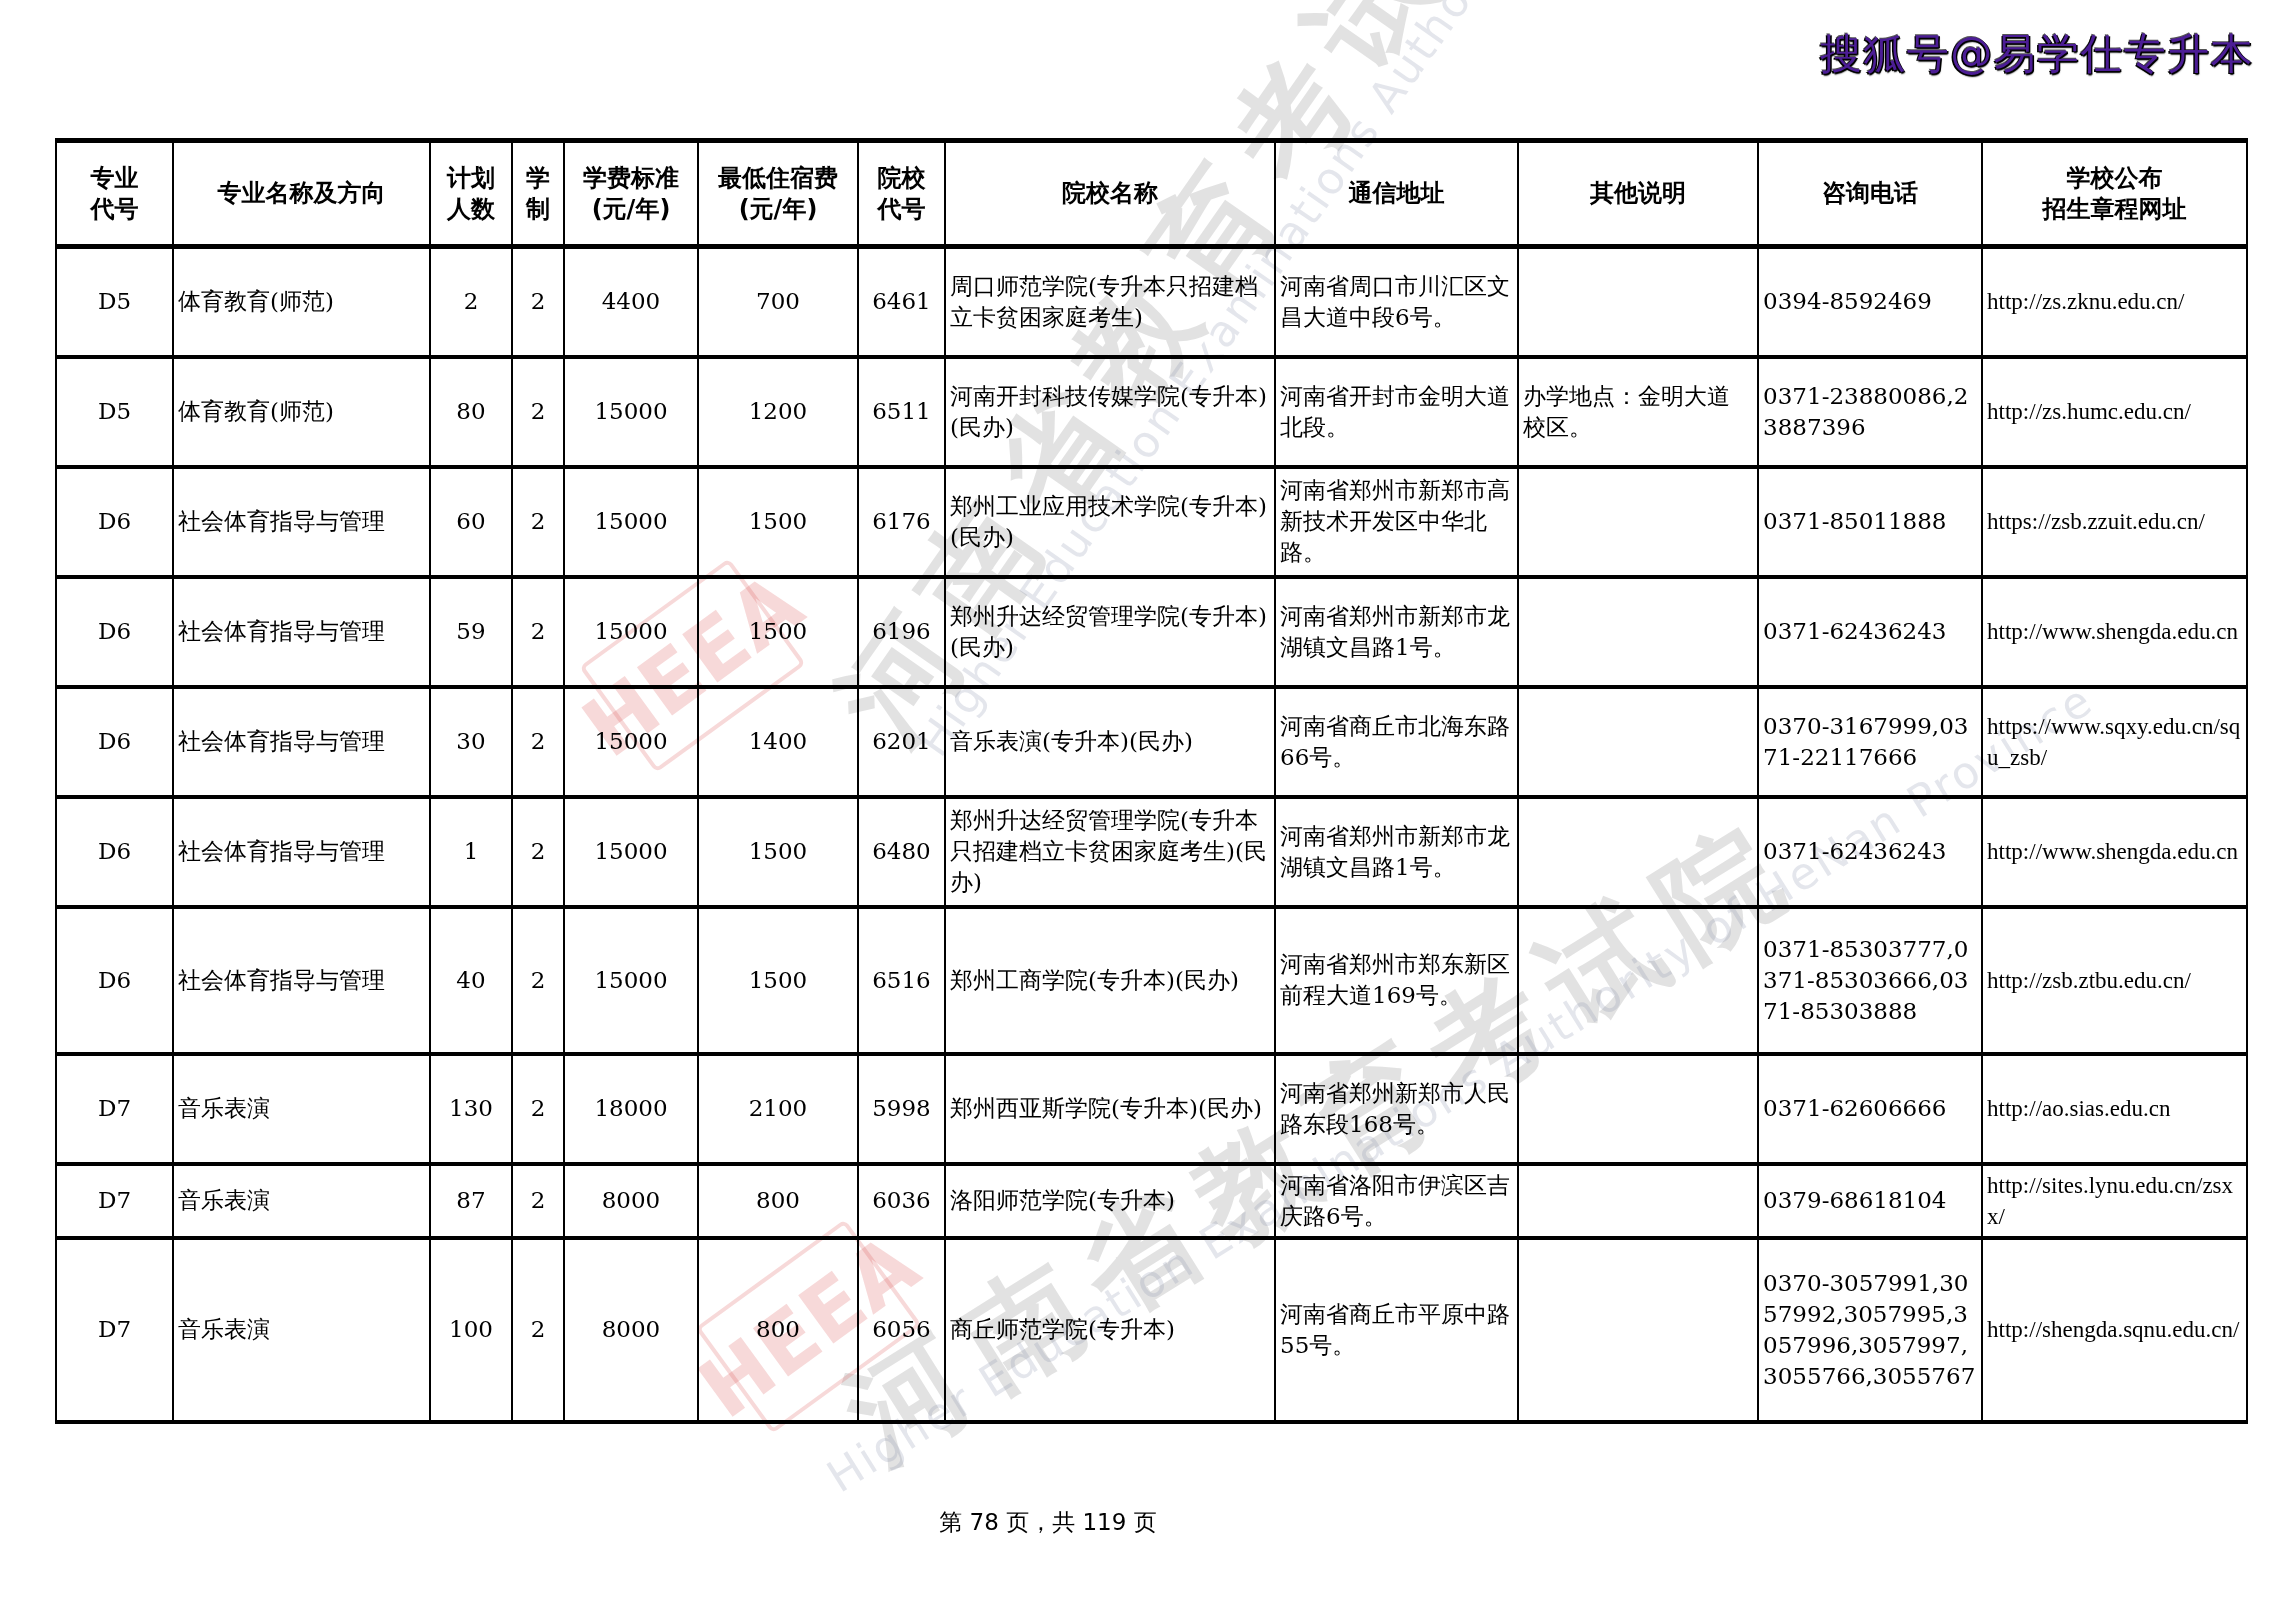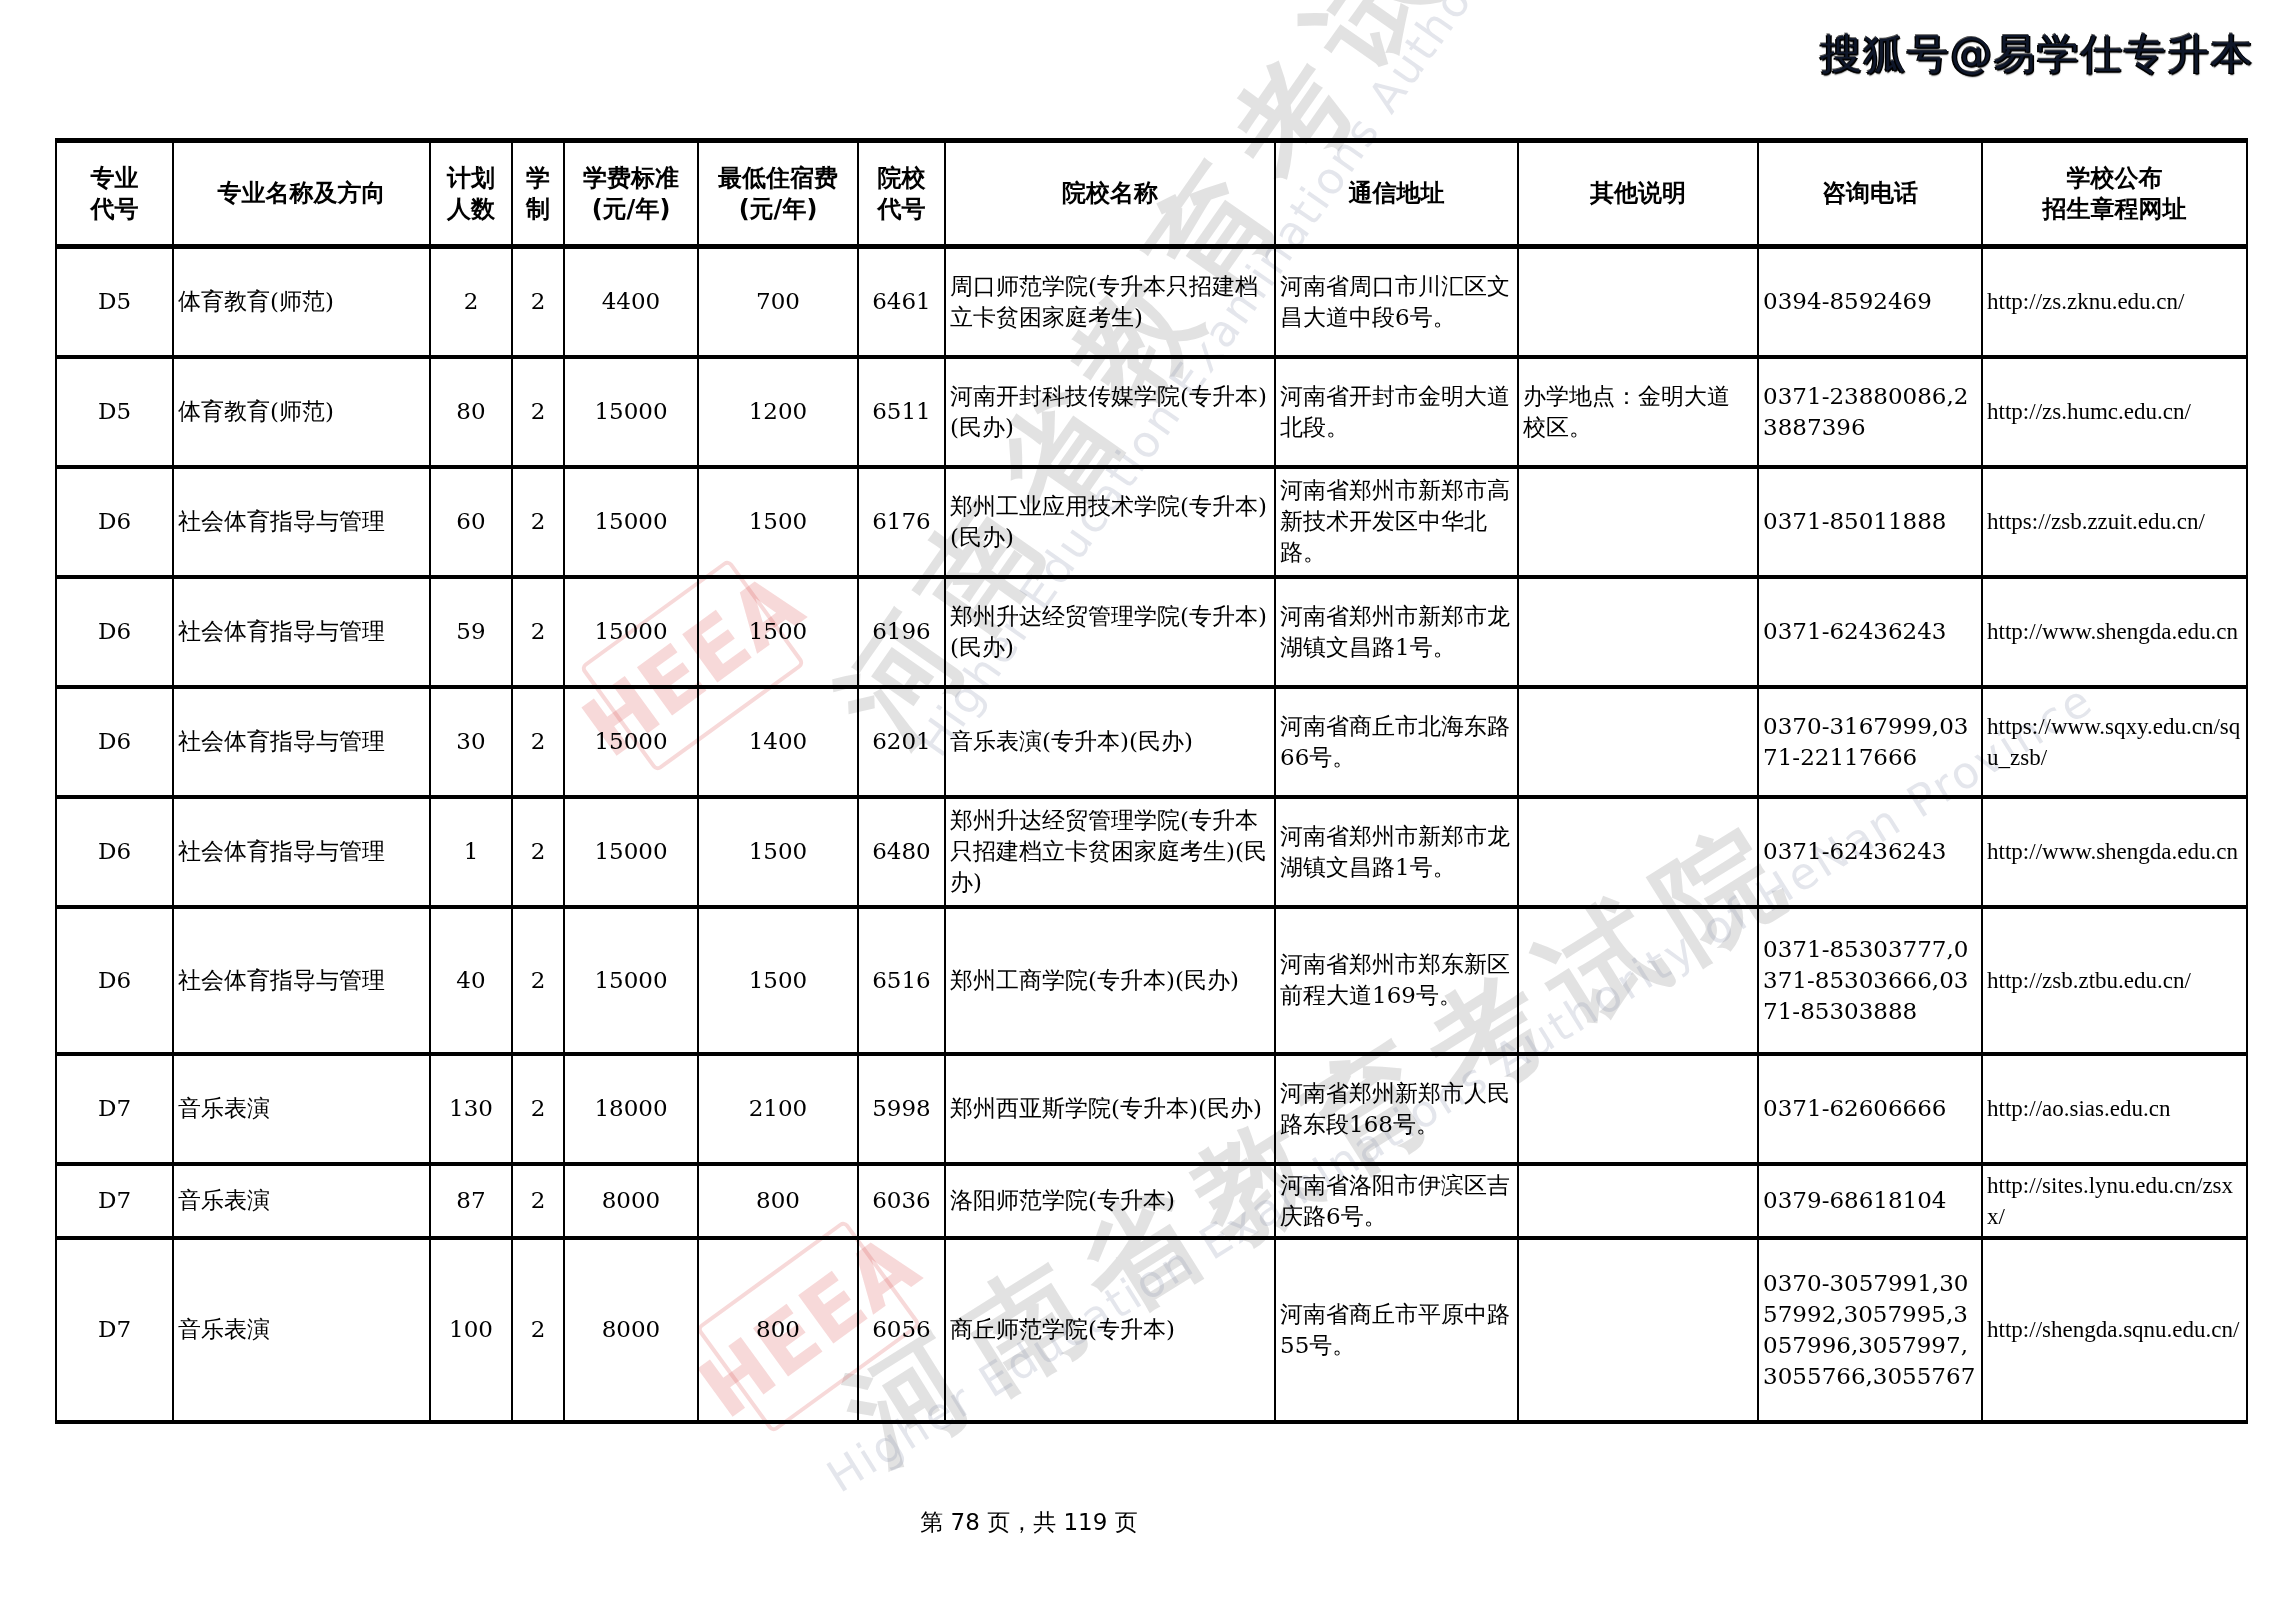--- a/index.html
+++ b/index.html
@@ -1,19 +1,19 @@
 <!DOCTYPE html>
 <html style="font-size:11px"><head>
 <meta charset="utf-8">
 <style>
   html, body { margin: 0; padding: 0; background: #ffffff; }
   body { width: 2295px; height: 1623px; position: relative; overflow: hidden;
          font-family: "DejaVu Serif", "Liberation Serif", serif; color: #000; }
   .brand { position: absolute; top: 26px; right: 41px; font-family: "DejaVu Sans", "Liberation Sans", sans-serif;
-           font-size: 42px; color: #0f172a; letter-spacing: 1.4px;
+           font-size: 42px; color: #4c1d95; letter-spacing: 1.4px;
            text-shadow: -1.4px 1.4px 0 #000, 1.4px 1.4px 0 #000, -0.7px -0.7px 0 #555, 0.7px 2px 1.4px #000; }
   .watermark { position: absolute; pointer-events: none; color: rgba(150,150,150,0.28);
                font-family: "DejaVu Sans", sans-serif; font-weight: bold; white-space: nowrap;
                transform-origin: left top; }
   .wm-cn { font-size: 116px; letter-spacing: 20.5px; }
   .wm-en { font-size: 44px; color: rgba(130,140,170,0.22); font-weight: normal; letter-spacing: 2.7px; }
   .wm-logo { position: absolute; width: 177px; height: 123px; border: 4.1px solid rgba(220,80,80,0.22);
              border-radius: 6.8px; transform: rotate(-36deg); pointer-events: none;
              color: rgba(220,80,80,0.22); font-family: "DejaVu Sans", sans-serif; font-weight: bold;
              font-size: 82px; display: flex; align-items: center; justify-content: center; }
@@ -24,21 +24,21 @@
   table.plan th { font-family: "DejaVu Sans", "Liberation Sans", sans-serif; font-weight: bold;
                   text-align: center; font-size: 24px; line-height: 31px; }
   table.plan thead tr { height: 106px; }
   table.plan tr.sep td { border-top-width: 4.8px; }
   table.plan thead th { border-top-width: 5.5px; border-bottom-width: 5.5px; }
   td.c { text-align: center; }
   td.l { text-align: left; }
   td.mono { font-family: Liberation Serif, serif; font-size: 22px; }
   table.plan tbody tr:last-child td { border-bottom-width: 4.8px; margin-left: 27px; }
   .footer { position: absolute; top: 1507px; left: 0; width: 2058px; text-align: center;
-            font-family: "DejaVu Sans", "Liberation Sans", sans-serif; font-size: 23px; }
+            font-family: "DejaVu Sans", "Liberation Sans", sans-serif; font-size: 23px; padding-left: 19px; }
 </style>
 </head>
 <body>
 
 <div class="watermark wm-cn" style="left:804px; top:682px; transform: rotate(-55deg);">河南省教育考试院</div>
 <div class="watermark wm-en" style="left:907px; top:736px; transform: rotate(-55deg);">Higher Education Examinations Authority of HeNan Province</div>
 <div class="watermark wm-cn" style="left:818px; top:1364px; transform: rotate(-32deg);">河南省教育考试院</div>
 <div class="watermark wm-en" style="left:818px; top:1459px; transform: rotate(-32deg);">Higher Education Examinations Authority of HeNan Province</div>
 <div class="wm-logo" style="left:600px; top:600px;">HEEA</div>
 <div class="wm-logo" style="left:716px; top:1261px;">HEEA</div>

